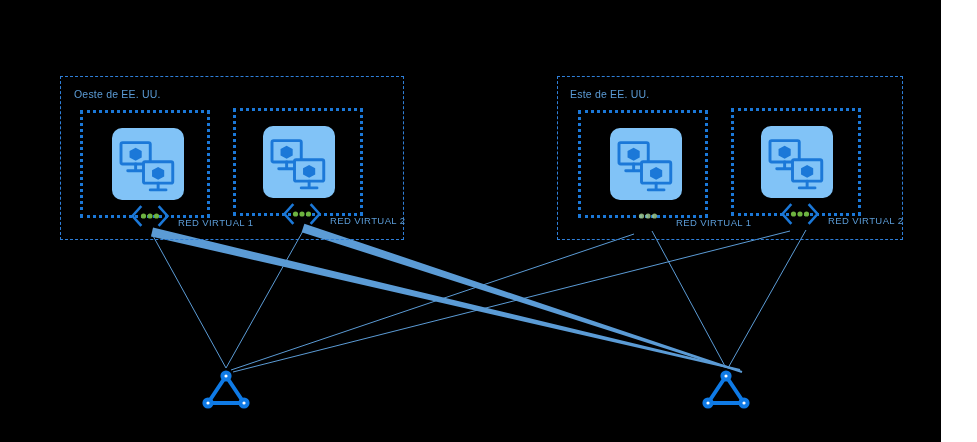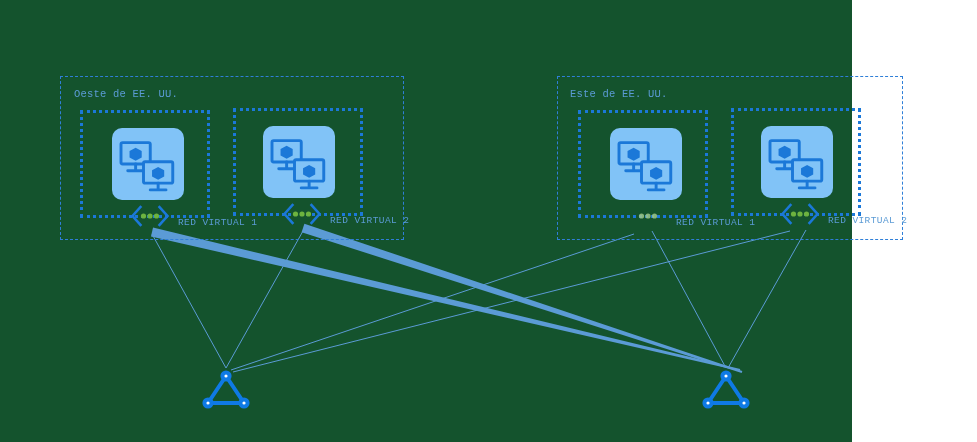--- a/index.html
+++ b/index.html
@@ -1,21 +1,21 @@
 <!DOCTYPE html>
 <html><head>
 <meta charset="utf-8">
 <style>
   html,body{margin:0;padding:0;background:#ffffff;}
   body{
     width:977px;height:442px;overflow:hidden;
     font-family:"Liberation Sans", sans-serif;
     -webkit-font-smoothing:antialiased;
   }
-  #stage{position:relative;width:852px;height:442px;background:#14532d;font-family:Liberation Mono, monospace;}
+  #stage{position:relative;width:941px;height:442px;background:#000000;}
   #wires{position:absolute;left:0;top:0;width:977px;height:442px;}
   .region{
     position:absolute;
     border:1px dashed #2f7fd8;
     box-sizing:border-box;
     background:transparent;
   }
   .region-title{
     position:absolute;
     font-size:10.5px;

